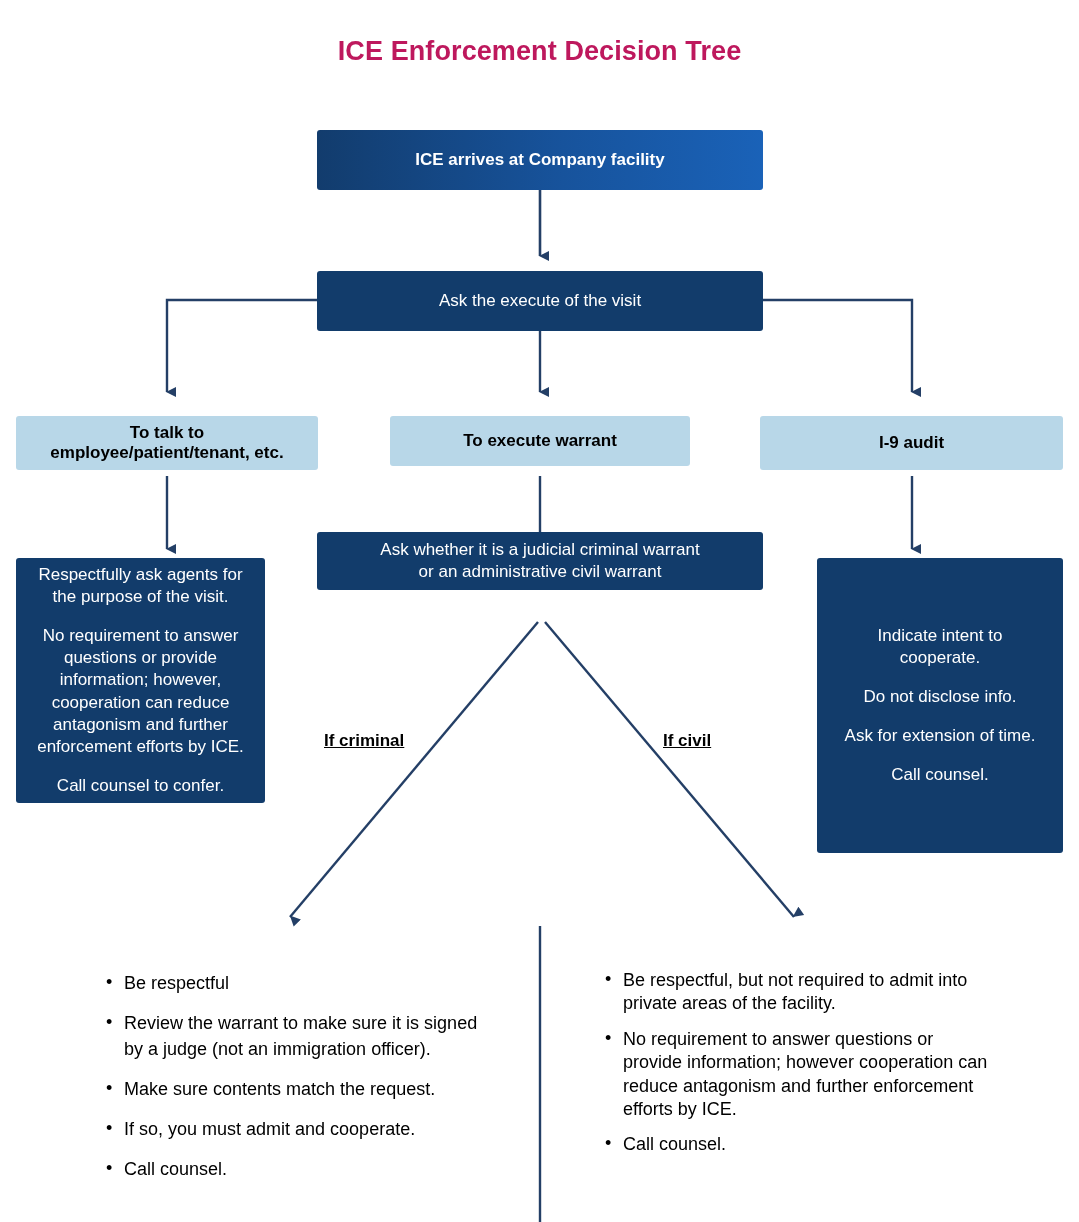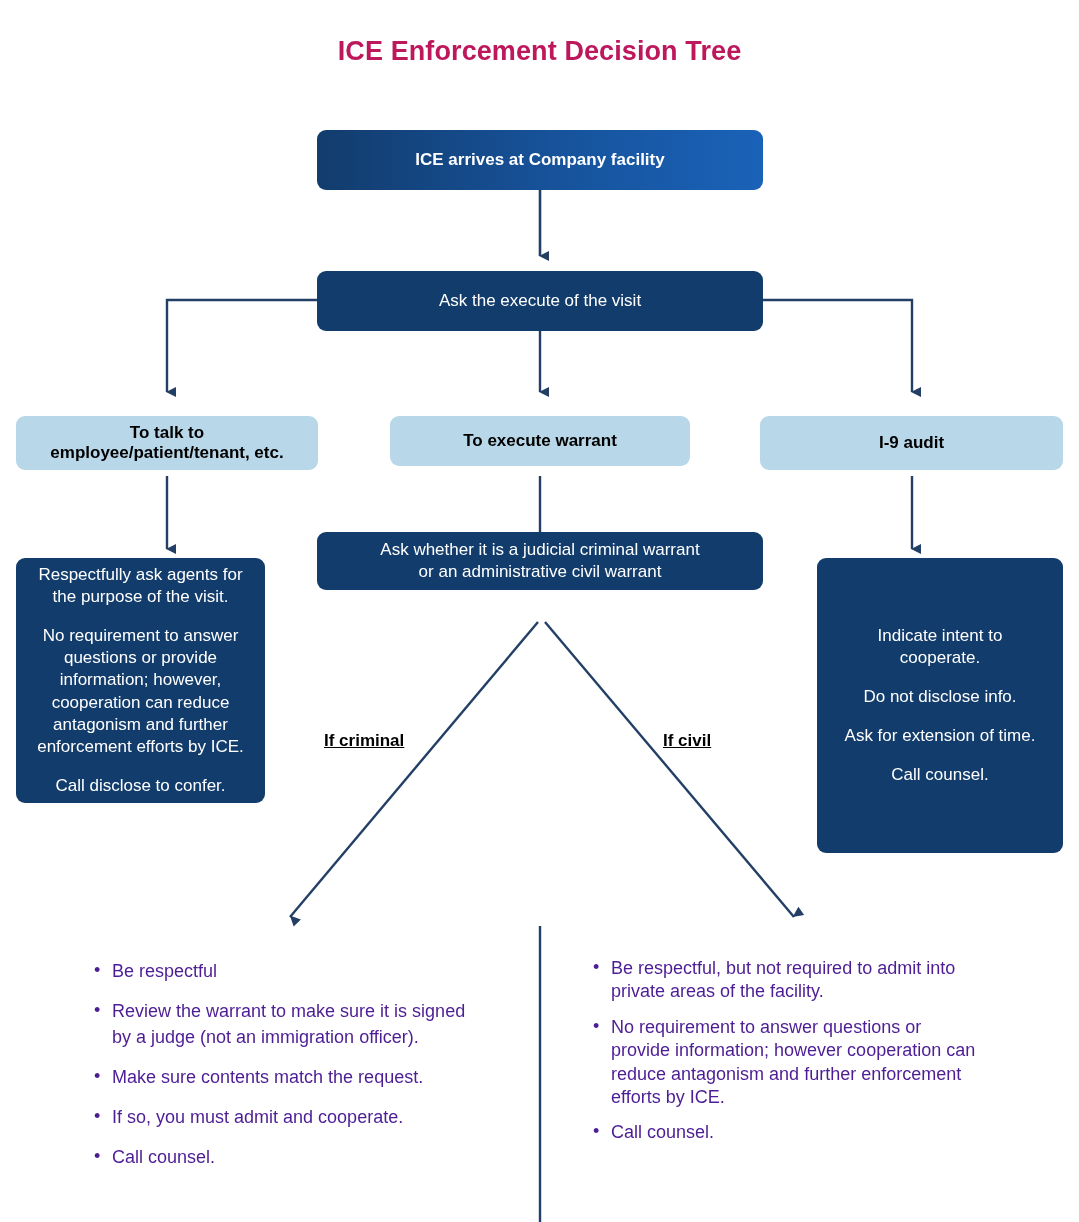--- a/index.html
+++ b/index.html
@@ -35,21 +35,21 @@
     text-align: center;
     font-size: 27px;
     font-weight: bold;
     color: #be185d;
     letter-spacing: 0.1px;
   }
 
   .node {
     position: absolute;
     box-sizing: border-box;
-    border-radius: 9px;
+    border-radius: 3px;
     display: flex;
     align-items: center;
     justify-content: center;
     text-align: center;
   }
 
   .node-grad {
     background: linear-gradient(to right, #123c6d 0%, #17539c 55%, #1a62b8 100%);
     color: #ffffff;
     font-weight: bold;
@@ -95,22 +95,22 @@
     font-size: 17px;
     font-weight: bold;
     color: #000000;
     white-space: nowrap;
     text-decoration: underline;
   }
 
   .bullets {
     position: absolute;
     font-size: 18px;
-    color: #4c1d95;
-    margin: 4px;
+    color: #000000;
+    margin: 16px;
     padding: 0;
     list-style: none;
   }
   .bullets li {
     position: relative;
     padding-left: 20px;
     margin-bottom: 14px;
   }
   .bullets li:before {
     content: "\2022";
@@ -199,21 +199,21 @@
       <p>Respectfully ask agents for</p>
       <p>the purpose of the visit.</p>
       <p class="spacer"></p>
       <p>No requirement to answer</p>
       <p>questions or provide</p>
       <p>information; however,</p>
       <p>cooperation can reduce</p>
       <p>antagonism and further</p>
       <p>enforcement efforts by ICE.</p>
       <p class="spacer"></p>
-      <p>Call disclose to confer.</p>
+      <p>Call counsel to confer.</p>
     </div>
   </div>
 
   <div class="node node-navy" style="left:317px; top:532px; width:446px; height:58px;">
     <div class="two-line">
       <div>Ask whether it is a judicial criminal warrant</div>
       <div>or an administrative civil warrant</div>
     </div>
   </div>
 

